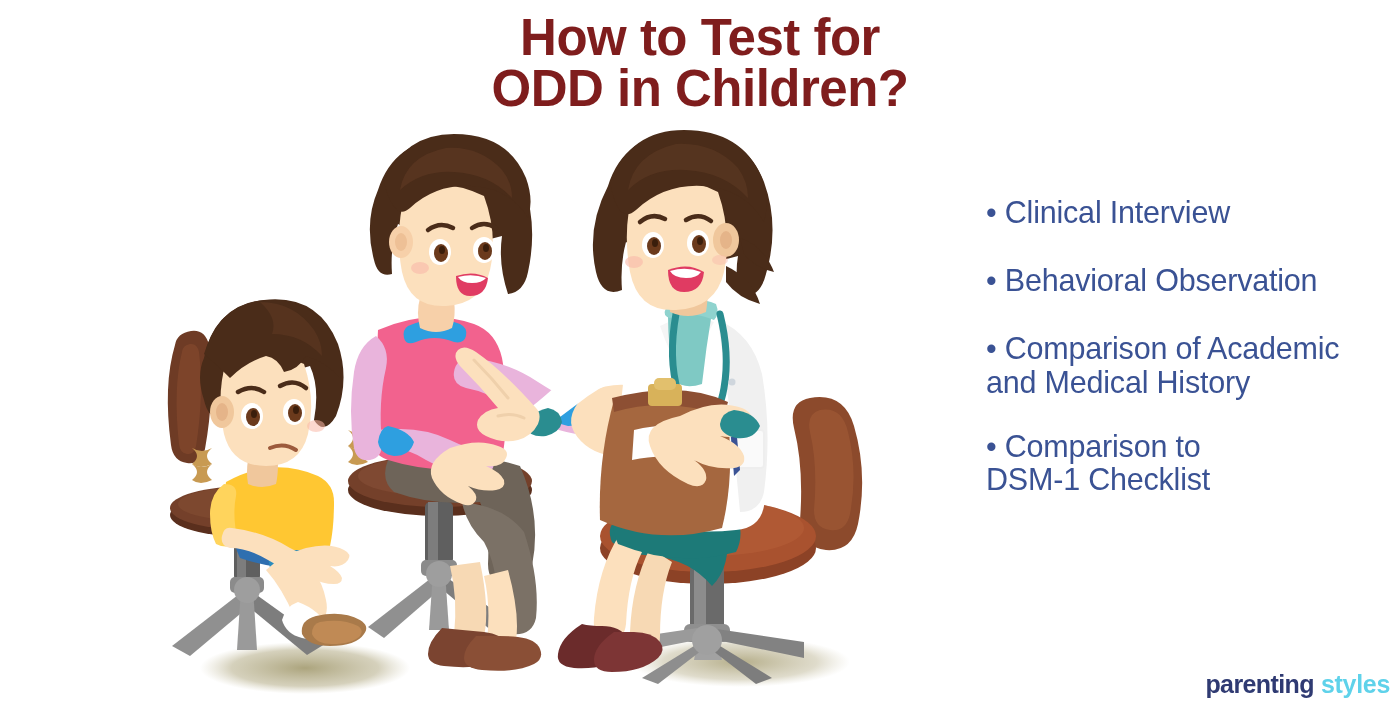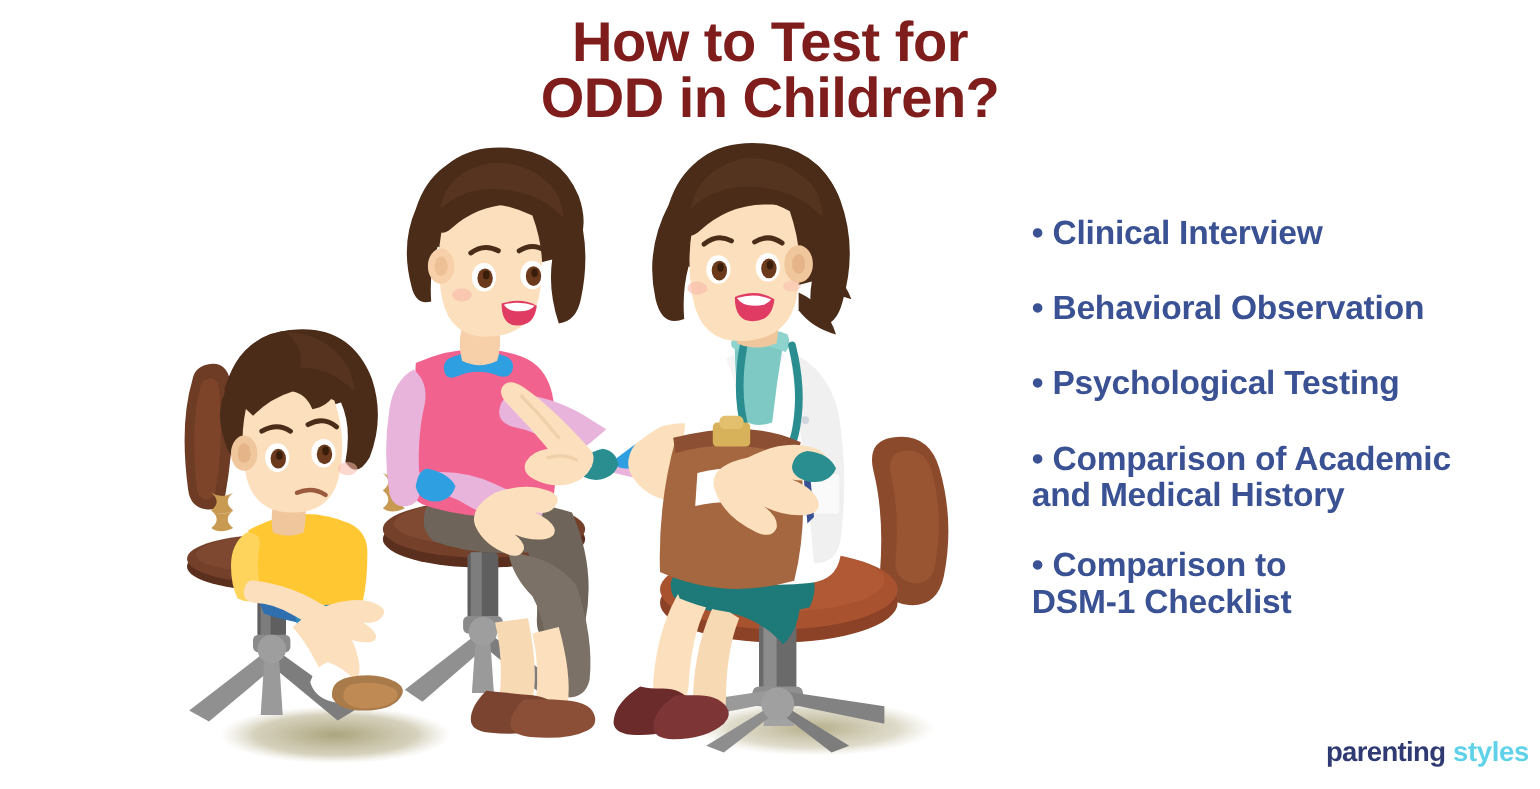--- a/index.html
+++ b/index.html
@@ -23,25 +23,26 @@
     white-space:pre-line;
   }
 
   
   .bullets{
     position:absolute;left:938px;top:196px;width:420px;
     color:#3a5294;
   }
   .bullet{
     font-size:30.5px;
-    font-weight:bold;
+    font-weight:normal;
     line-height:1.09;
     letter-spacing:-0.2px;
     white-space:pre-line;
     color:#3a5294;
+    margin-left:48px;
   }
   .b0{margin-top:0px;}
   .b1{margin-top:35px;}
   .b2{margin-top:35px;}
   .b3{margin-top:35px;}
   .b4{margin-top:31px;}
 
   
   .logo{
     position:absolute;right:10px;bottom:18px;
@@ -327,21 +328,20 @@
 
         <ellipse cx="514" cy="132" rx="9" ry="6" fill="#f9b8a8" opacity="0.6"></ellipse>
         <ellipse cx="600" cy="130" rx="8" ry="5" fill="#f9b8a8" opacity="0.45"></ellipse>
       </g>
     </svg>
   </div>
 
   <div class="bullets">
     <div class="bullet b0">• Clinical Interview</div>
     <div class="bullet b1">• Behavioral Observation</div>
-    <div class="bullet b2">• Psychological Testing</div>
     <div class="bullet b3">• Comparison of Academic
 and Medical History</div>
     <div class="bullet b4">• Comparison to
 DSM-1 Checklist</div>
   </div>
 
   <div class="logo">
     <span class="logo-a">parenting</span>
     <span class="logo-b">styles</span>
   </div>

